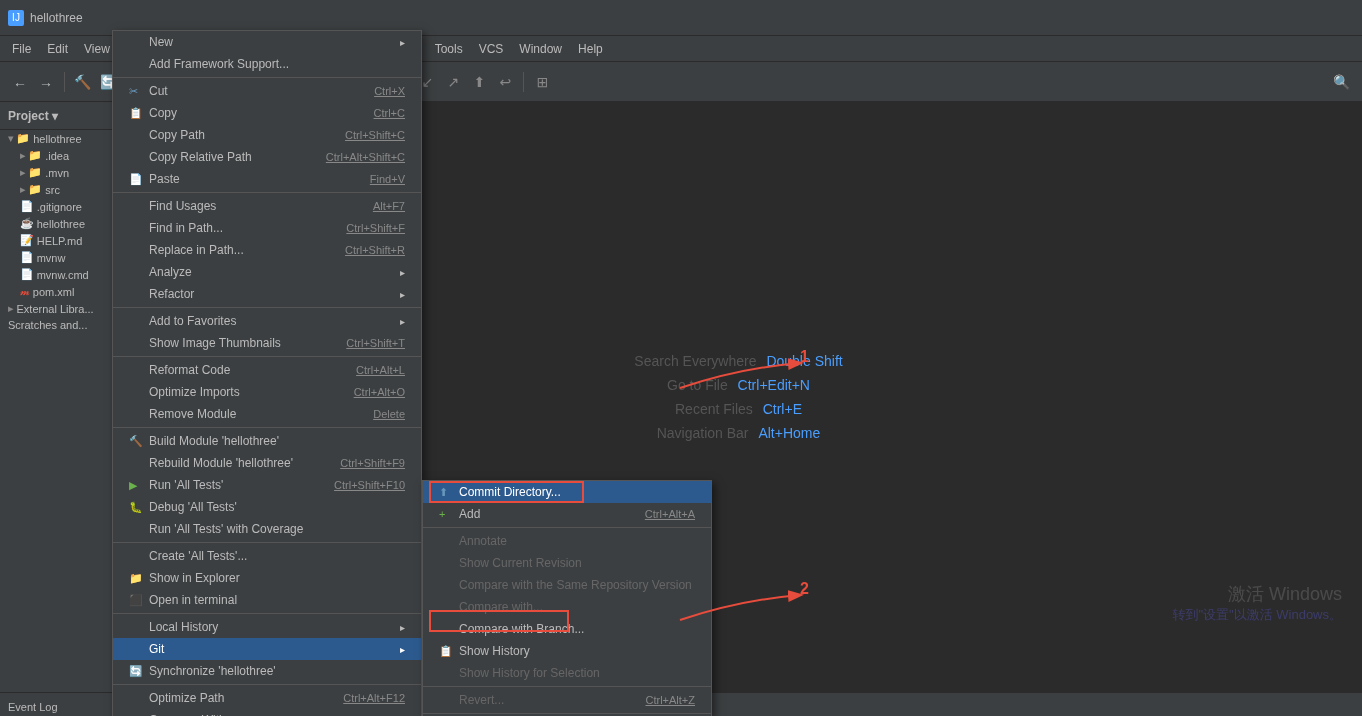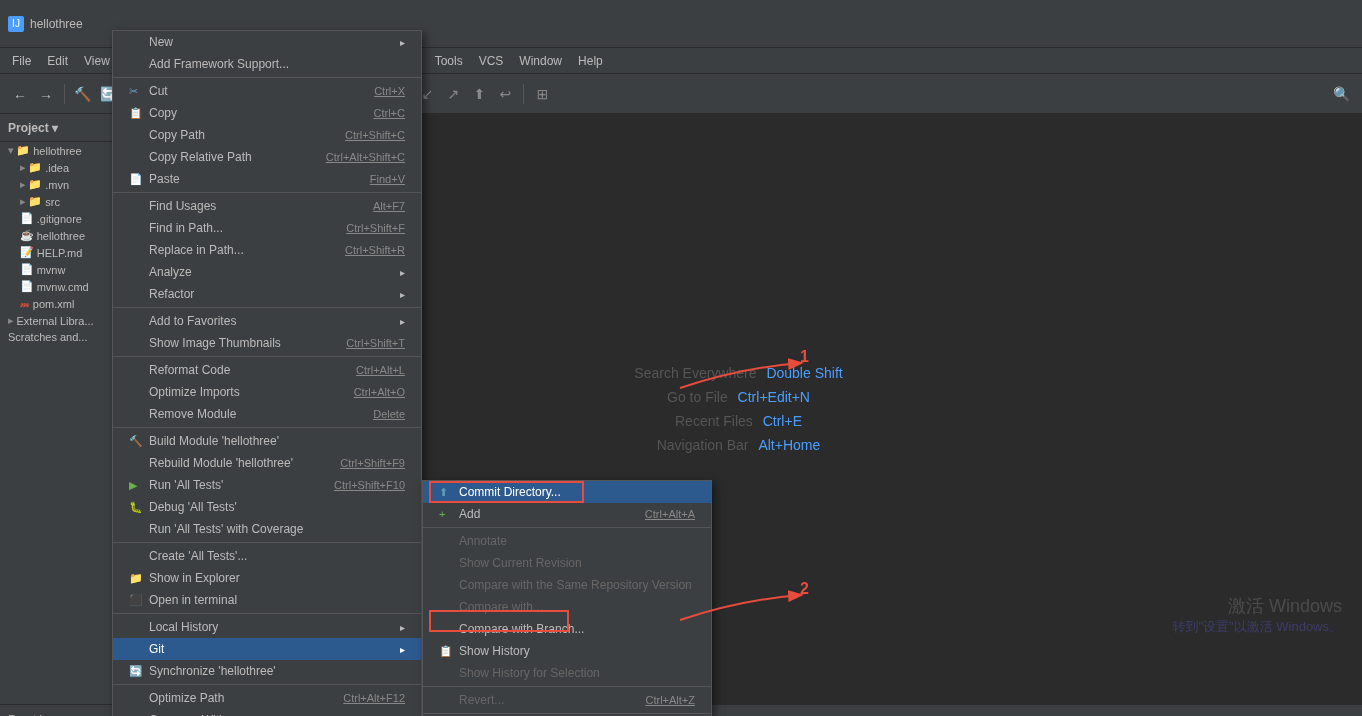--- a/index.html
+++ b/index.html
@@ -8,21 +8,21 @@
       font-size: 12px;
       background: #3c3f41;
       width: 1362px;
       height: 716px;
       overflow: hidden;
       position: relative;
     }
 
     
     .title-bar {
-      height: 48px;
+      height: 36px;
       background: #3c3f41;
       display: flex;
       align-items: center;
       padding: 0 8px;
       border-bottom: 1px solid #2b2b2b;
     }
     .title-bar-logo {
       width: 16px; height: 16px;
       background: #4a9eff;
       border-radius: 2px;

